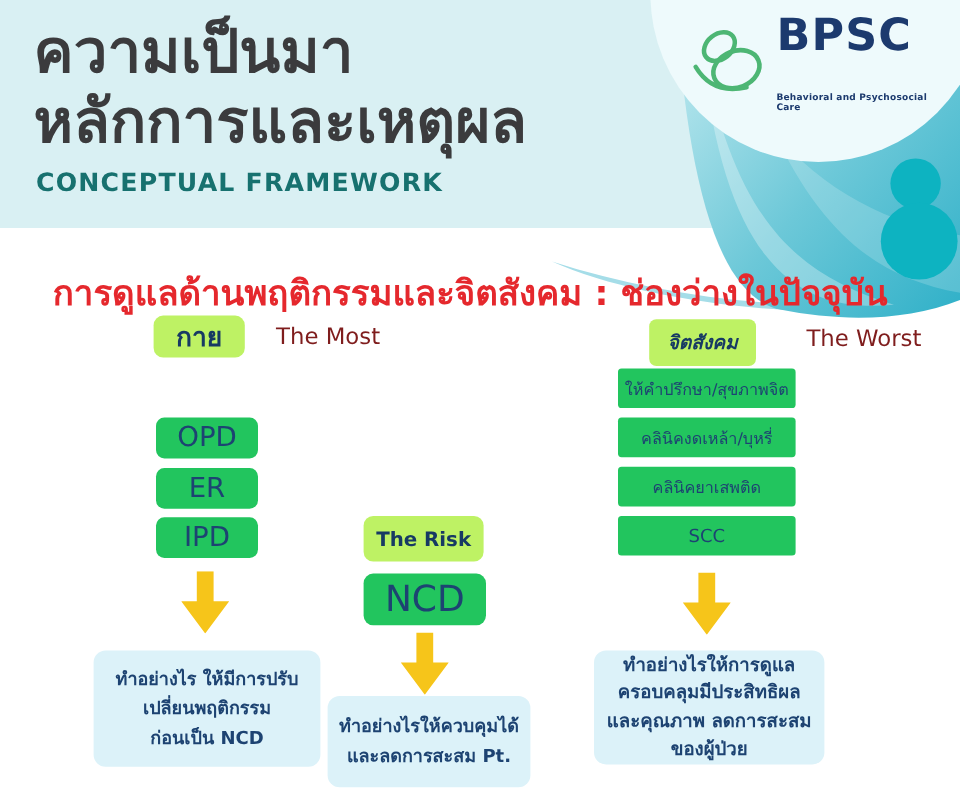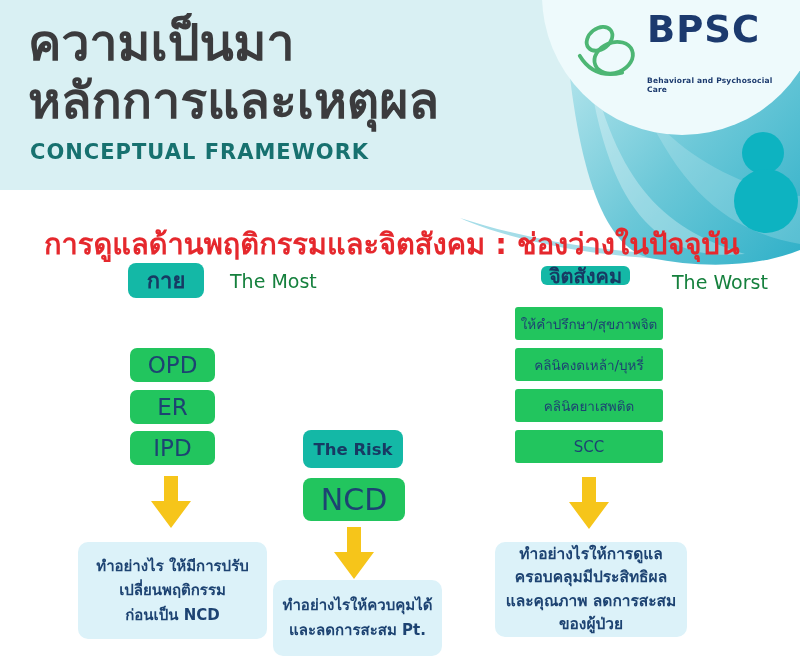--- a/index.html
+++ b/index.html
@@ -22,26 +22,26 @@
   .logo{left:575px;top:12px;width:200px;height:80px;display:flex;align-items:center;}
   .logo-icon{width:66px;height:70px;flex:0 0 auto;}
   .logo-text{margin-left:6px;display:flex;flex-direction:column;align-items:flex-start;gap:25px;}
   .logo-wordmark{color:#1c3a6e;font-size:37px;font-weight:800;line-height:1;letter-spacing:1px;}
   .logo-tagline{color:#1c3a6e;font-size:7.5px;font-weight:700;margin-top:3px;letter-spacing:0.2px;}
 
   
   .section-heading{left:44px;top:221px;color:#e5282d;font-size:29px;font-weight:600;}
 
   
-  .chip{background:#14b8a6;color:#173a63;font-weight:600;border-radius:8px;
+  .chip{background:#bef264;color:#173a63;font-weight:600;border-radius:8px;
         display:flex;align-items:center;justify-content:center;}
   .chip-phys{left:128px;top:263px;width:76px;height:35px;font-size:22px;}
-  .chip-psy{left:541px;top:266px;width:89px;height:19px;font-size:20px;border-radius:6px;}
+  .chip-psy{left:541px;top:266px;width:89px;height:39px;font-size:16px;border-radius:6px;font-style:italic;}
   .chip-risk{left:303px;top:430px;width:100px;height:38px;font-size:16.5px;}
-  .tag{color:#15803d;font-size:19px;font-weight:500;}
+  .tag{color:#7f1d1d;font-size:19px;font-weight:500;}
   .tag-most{left:230px;top:270px;}
   .tag-worst{left:672px;top:271px;}
 
   
   .cyanbox{background:#22c55e;color:#1d4372;display:flex;align-items:center;justify-content:center;}
   .leftitem{left:130px;width:85px;height:34px;border-radius:7px;font-size:23px;font-weight:500;}
   .li-0{top:348px;} .li-1{top:390px;} .li-2{top:431px;}
   .ncd{left:303px;top:478px;width:102px;height:43px;border-radius:8px;font-size:30px;font-weight:500;}
   .service{left:515px;width:148px;height:33px;border-radius:3px;font-size:13.5px;font-weight:500;}
   .sv-0{top:307px;} .sv-1{top:348px;} .sv-2{top:389px;} .sv-3{top:430px;font-size:15px;}

